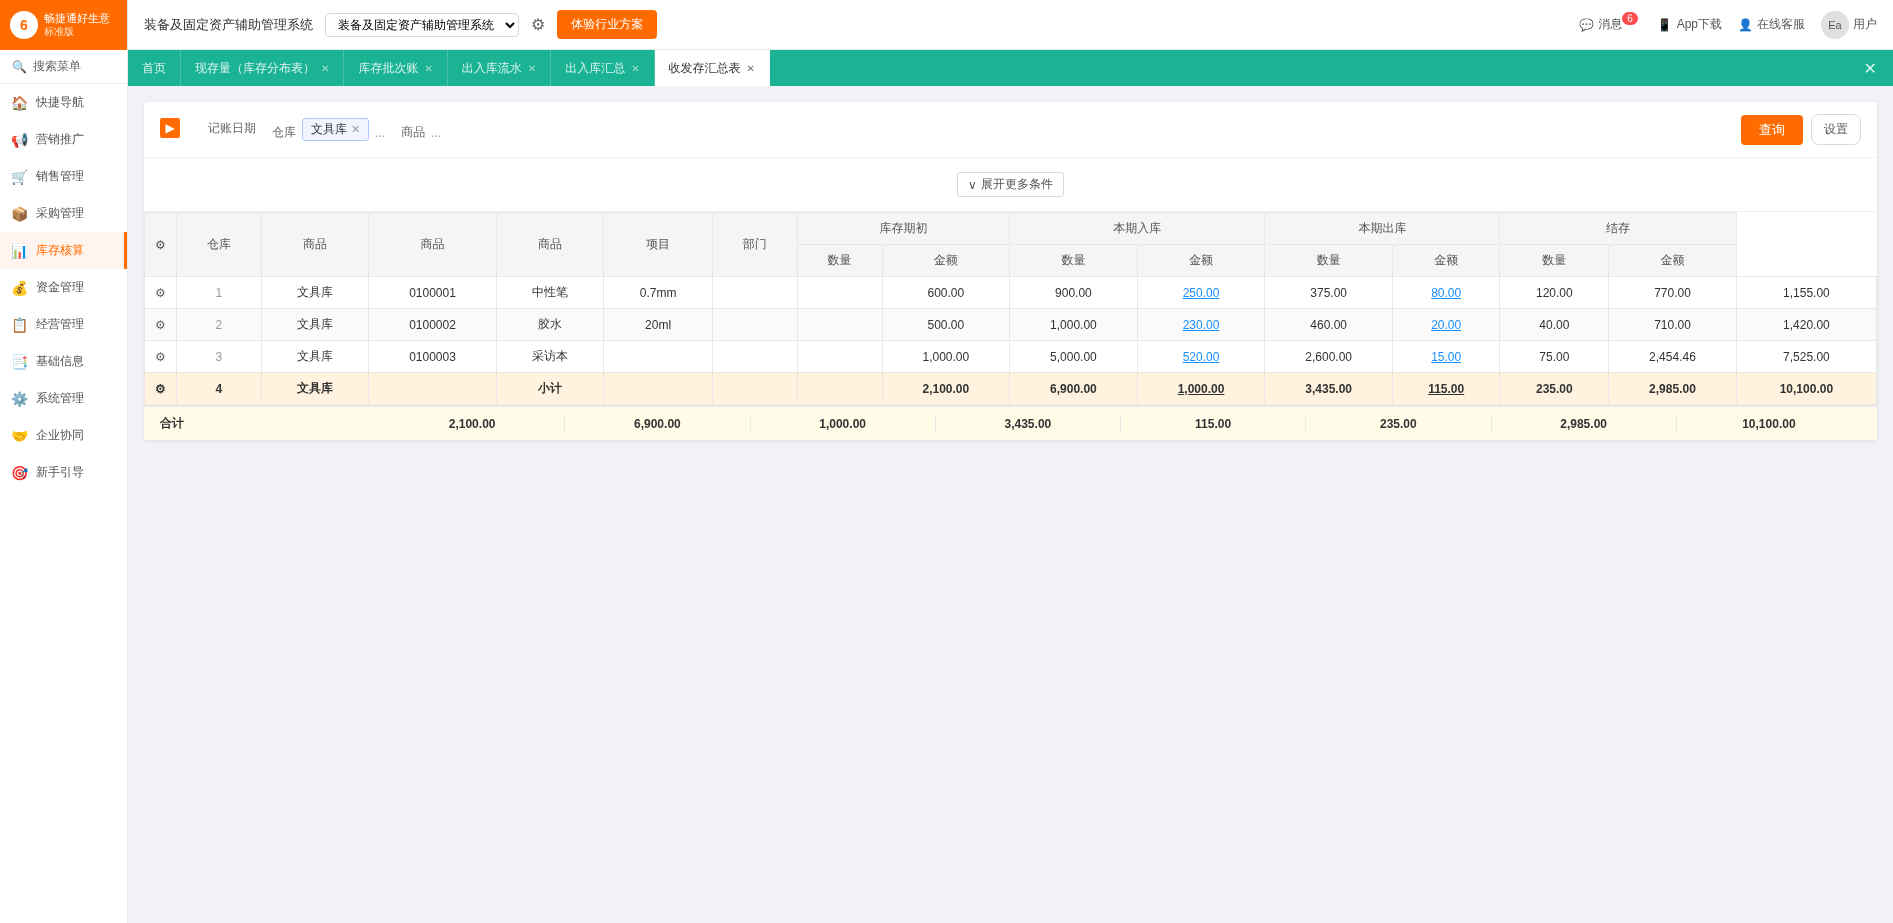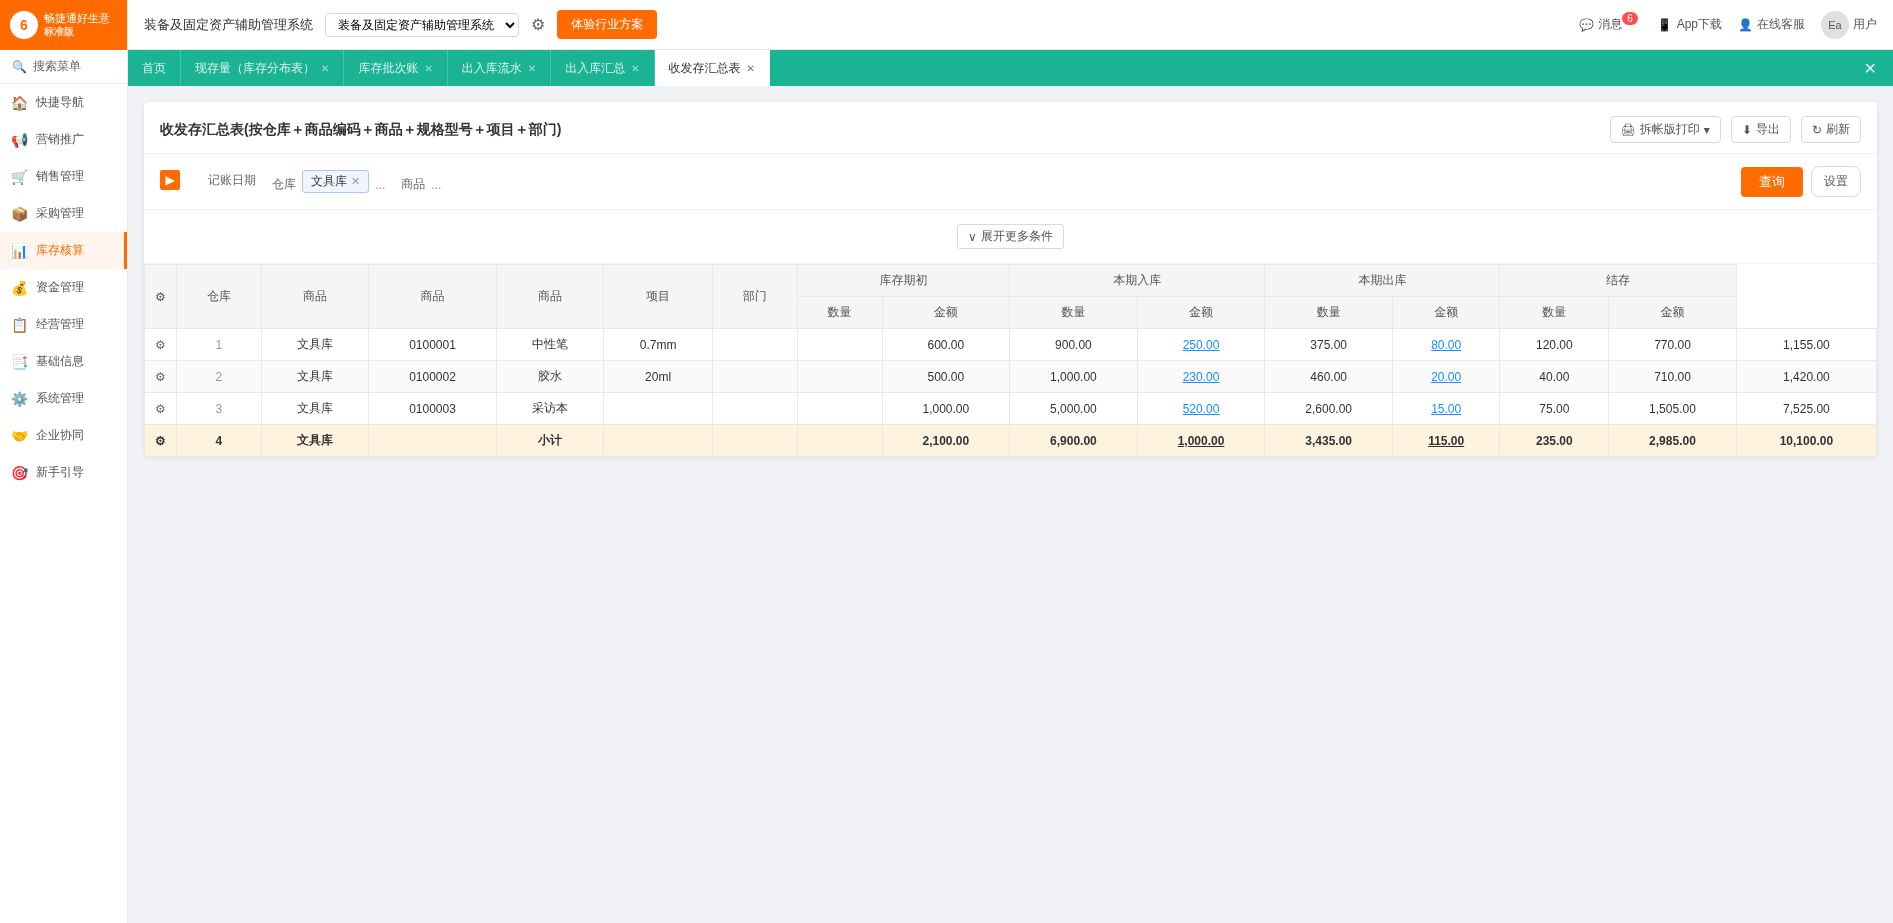--- a/index.html
+++ b/index.html
@@ -3,21 +3,21 @@
   <meta charset="utf-8">
   <style>
     * { margin: 0; padding: 0; box-sizing: border-box; }
     body { font-family: 'Microsoft YaHei', Arial, sans-serif; font-size: 12px; background: #f0f2f5; color: #333; width: 1893px; min-height: 923px; overflow-x: hidden; }
 
     
     .sidebar { position: fixed; left: 0; top: 0; width: 128px; height: 100%; background: #fff; border-right: 1px solid #e8e8e8; z-index: 100; }
     .sidebar-header { background: #ff6b00; height: 50px; display: flex; align-items: center; padding: 0 10px; gap: 6px; }
     .sidebar-logo { width: 28px; height: 28px; background: #fff; border-radius: 50%; display: flex; align-items: center; justify-content: center; color: #ff6b00; font-weight: bold; font-size: 14px; }
     .sidebar-title { color: #fff; font-size: 11px; line-height: 1.3; }
-    .sidebar-edition { color: rgba(255,255,255,0.8); font-size: 10px; font-weight: bold; }
+    .sidebar-edition { color: rgba(255,255,255,0.8); font-size: 10px; }
     .sidebar-search { display: flex; align-items: center; padding: 8px 12px; gap: 6px; cursor: pointer; color: #666; border-bottom: 1px solid #f0f0f0; }
     .sidebar-nav-item { display: flex; align-items: center; padding: 10px 12px; gap: 8px; cursor: pointer; color: #555; font-size: 12px; }
     .sidebar-nav-item.active { background: #fff5ee; color: #ff6b00; border-right: 3px solid #ff6b00; }
     .nav-icon { width: 16px; height: 16px; display: flex; align-items: center; justify-content: center; font-size: 14px; }
 
     
     .topbar { position: fixed; left: 128px; top: 0; right: 0; height: 50px; background: #fff; border-bottom: 1px solid #e8e8e8; display: flex; align-items: center; justify-content: space-between; padding: 0 16px; z-index: 99; }
     .topbar-left { display: flex; align-items: center; gap: 12px; }
     .topbar-title { font-size: 13px; color: #333; }
     .topbar-select { border: 1px solid #d9d9d9; border-radius: 4px; padding: 3px 8px; font-size: 12px; background: #fff; }
@@ -206,38 +206,20 @@
   <div class="tab active">
     <span>收发存汇总表</span>
     <span class="tab-close">✕</span>
   </div>
   <div class="tabbar-close">✕</div>
 </div>
 
 <div class="main">
   <div class="content-card">
 
-    <div class="page-header">
-      <span class="page-title">收发存汇总表(按仓库＋商品编码＋商品＋规格型号＋项目＋部门)</span>
-      <div class="header-actions">
-        <button class="btn-print">
-          <span>🖨</span>
-          <span>拆帐版打印</span>
-          <span>▾</span>
-        </button>
-        <button class="btn-export">
-          <span>⬇</span>
-          <span>导出</span>
-        </button>
-        <button class="btn-refresh">
-          <span>↻</span>
-          <span>刷新</span>
-        </button>
-      </div>
-    </div>
 
     <div class="filter-area">
       <button class="filter-toggle">▶</button>
 
       <div style="display:flex;align-items:flex-start;gap:20px;margin-left:12px;">
         <span class="filter-label">记账日期</span>
       </div>
 
       <div class="filter-warehouse">
         <span class="filter-label">仓库</span>
@@ -338,21 +320,21 @@
       <td>采访本</td>
       <td></td>
       <td></td>
       <td></td>
       <td>1,000.00</td>
       <td>5,000.00</td>
       <td class="link-val">520.00</td>
       <td>2,600.00</td>
       <td class="link-val">15.00</td>
       <td>75.00</td>
-      <td>1,505.00</td>
+      <td>2,454.46</td>
       <td>7,525.00</td>
     </tr>
             <tr class="subtotal">
     <td class="gear-td">⚙</td>
     <td class="row-num">4</td>
     <td>文具库</td>
     <td></td>
     <td>小计</td>
     <td></td>
     <td></td>
@@ -363,15 +345,28 @@
     <td>3,435.00</td>
     <td class="link-val">115.00</td>
     <td>235.00</td>
     <td>2,985.00</td>
     <td>10,100.00</td>
   </tr>
           </tbody>
       </table>
     </div>
 
+    <div class="total-bar">
+      <span class="total-label">合计</span>
+      <div class="total-values">
+        <div class="total-cell">2,100.00</div>
+        <div class="total-cell">6,900.00</div>
+        <div class="total-cell">1,000.00</div>
+        <div class="total-cell">3,435.00</div>
+        <div class="total-cell">115.00</div>
+        <div class="total-cell">235.00</div>
+        <div class="total-cell">2,985.00</div>
+        <div class="total-cell">10,100.00</div>
+      </div>
+    </div>
 
   </div>
 </div>
 
 </body></html>

